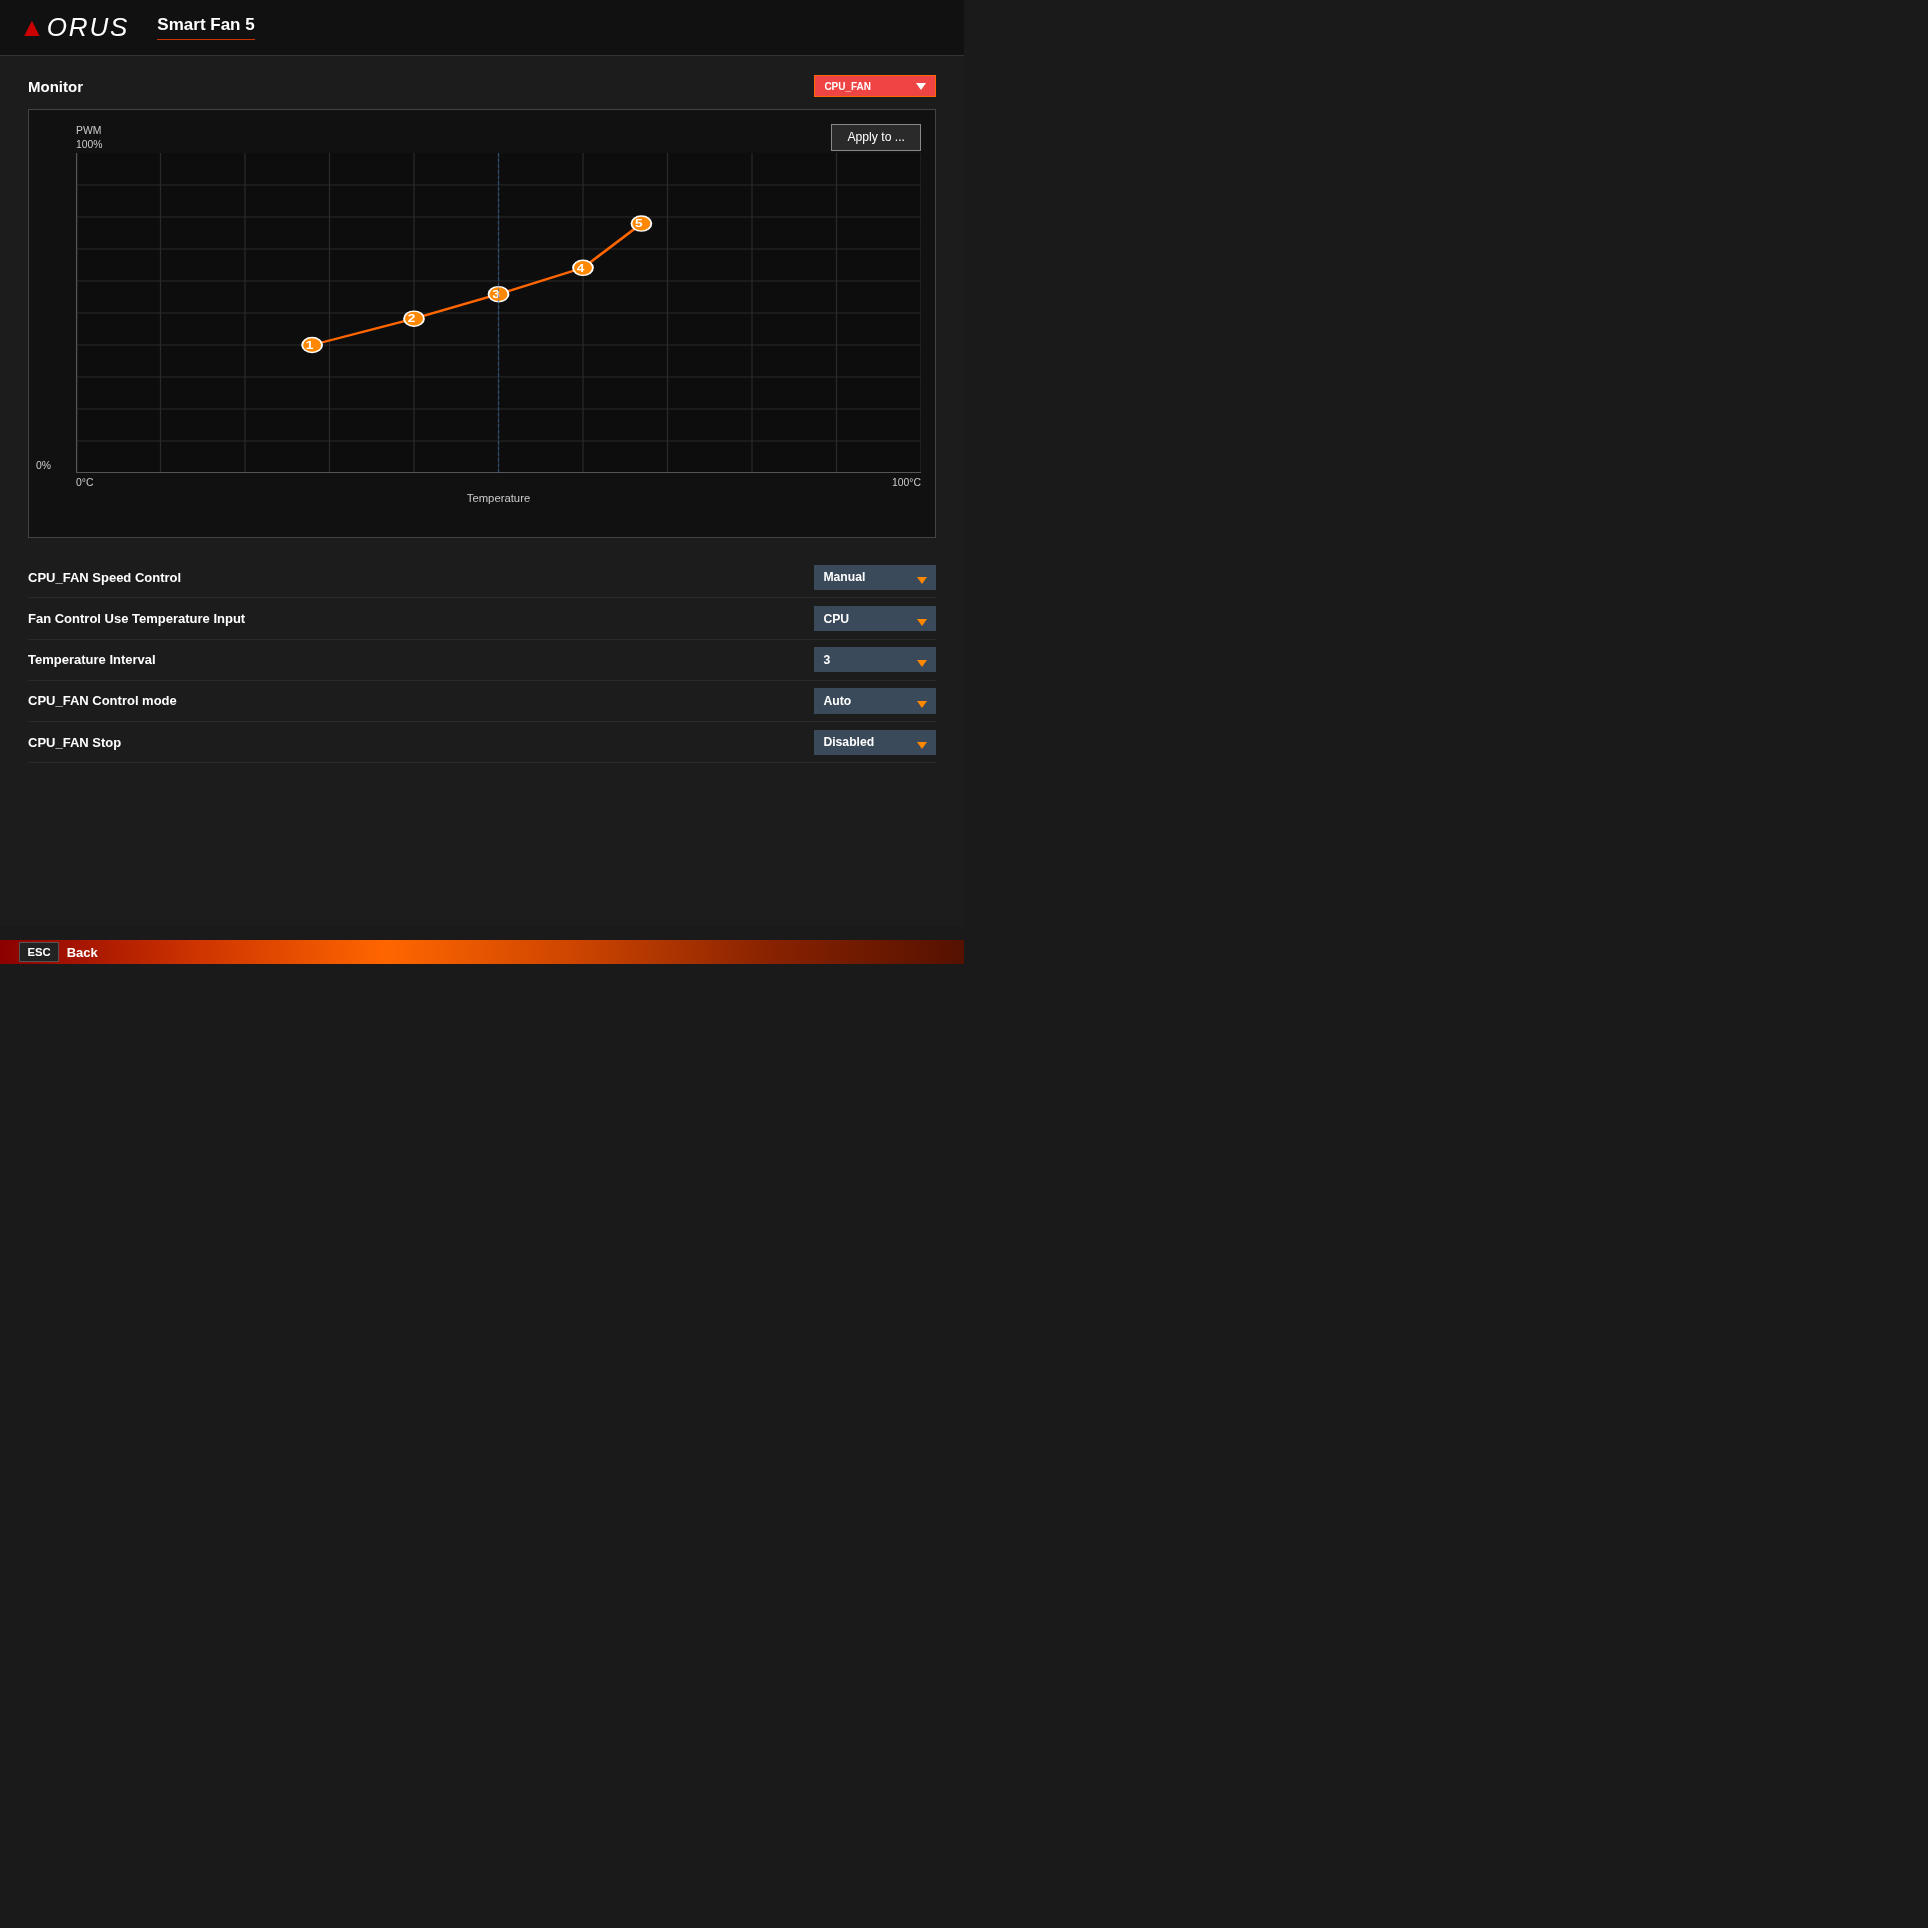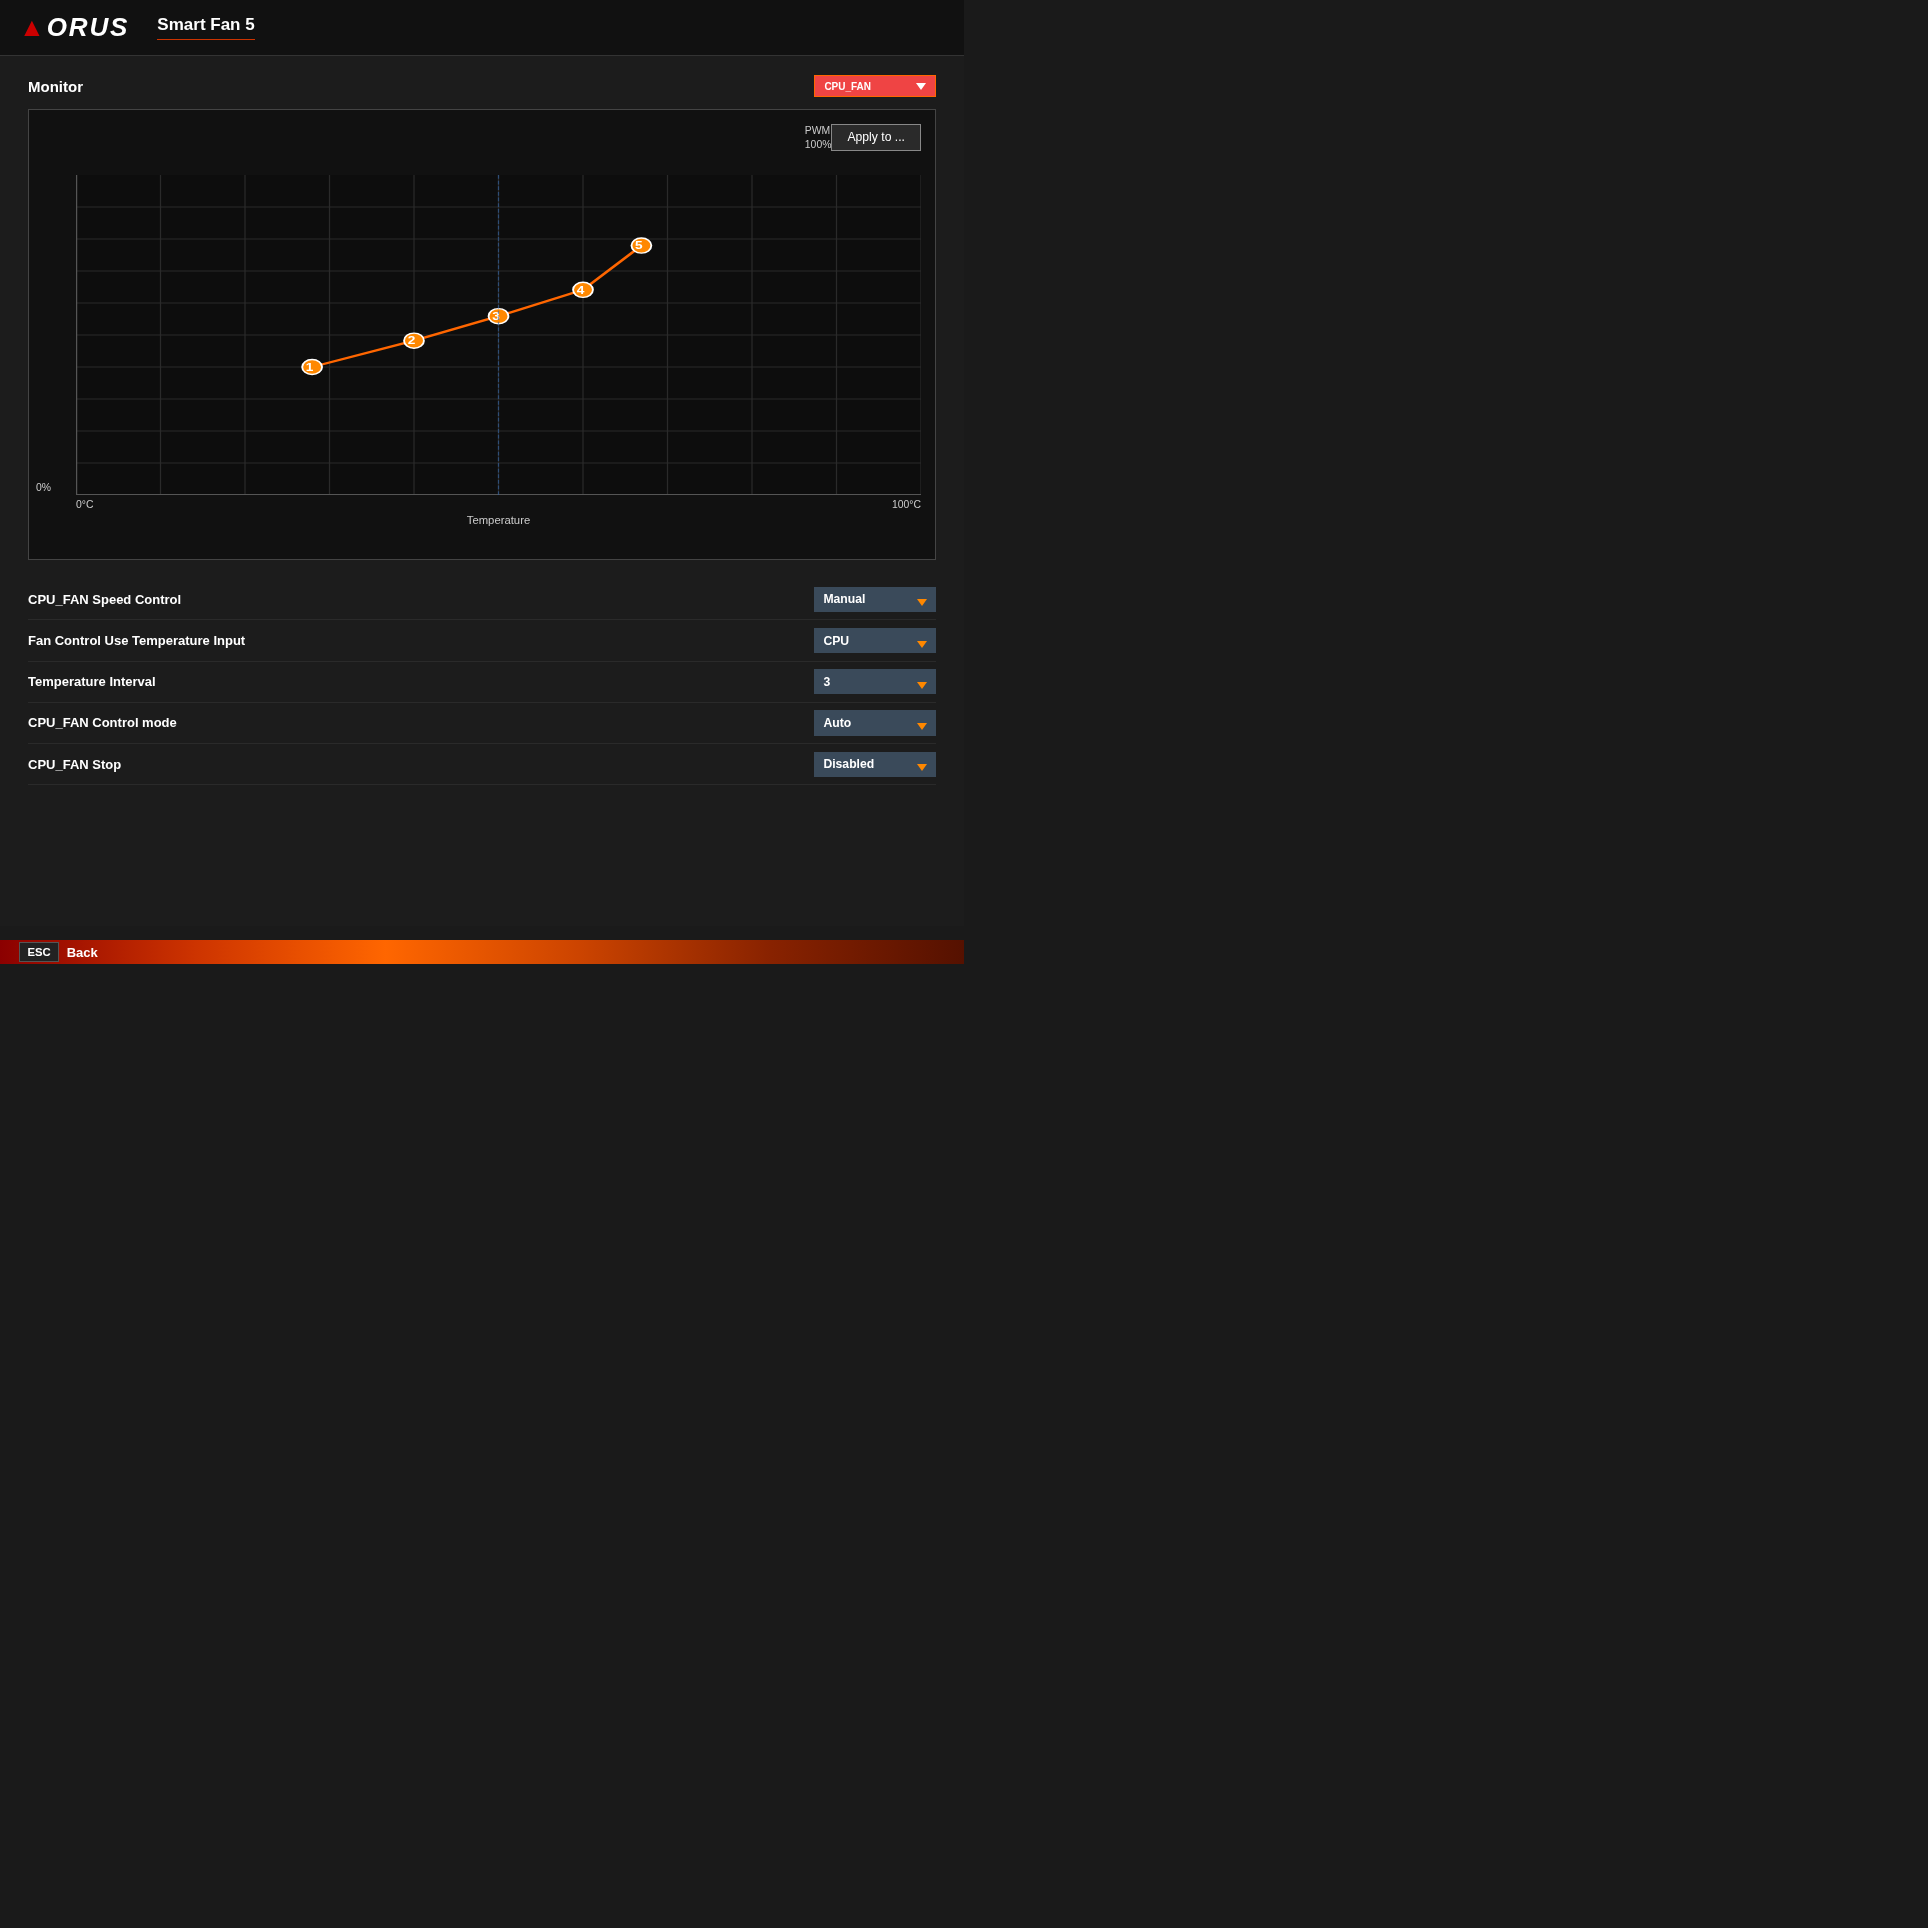--- a/index.html
+++ b/index.html
@@ -19,21 +19,21 @@
       height: 56px;
       display: flex;
       align-items: center;
       padding: 0 19px;
       border-bottom: 1.9px solid #333;
     }
 
     .logo {
       color: white;
       font-size: 26px;
-      font-weight: bold;
+      font-weight: normal;
       font-style: italic;
       margin-right: 28px;
       letter-spacing: 1.9px;
     }
 
     .logo span {
       color: #cc0000;
     }
 
     .tab-title {
@@ -94,23 +94,23 @@
     .chart-container {
       background: #111;
       border: 0.9px solid #444;
       padding: 14px 14px 33px 47px;
       position: relative;
       margin-bottom: 19px;
     }
 
     .chart-top-bar {
       display: flex;
-      justify-content: flex-end;
+      justify-content: space-between;
       align-items: flex-start;
-      margin-bottom: 22px;
+      margin-bottom: 0;
     }
 
     .chart-y-label {
       color: #ccc;
       font-size: 10.4px;
       line-height: 1.4;
     }
 
     .apply-btn {
       background: #2a2a2a;

